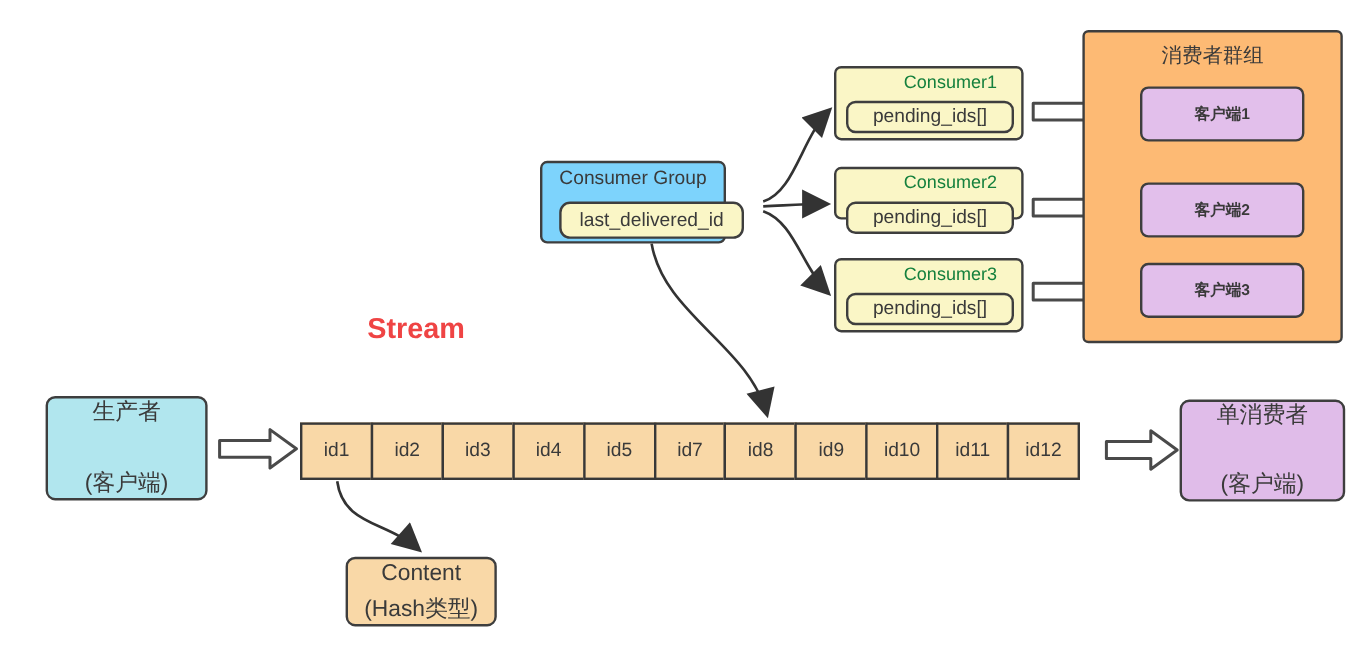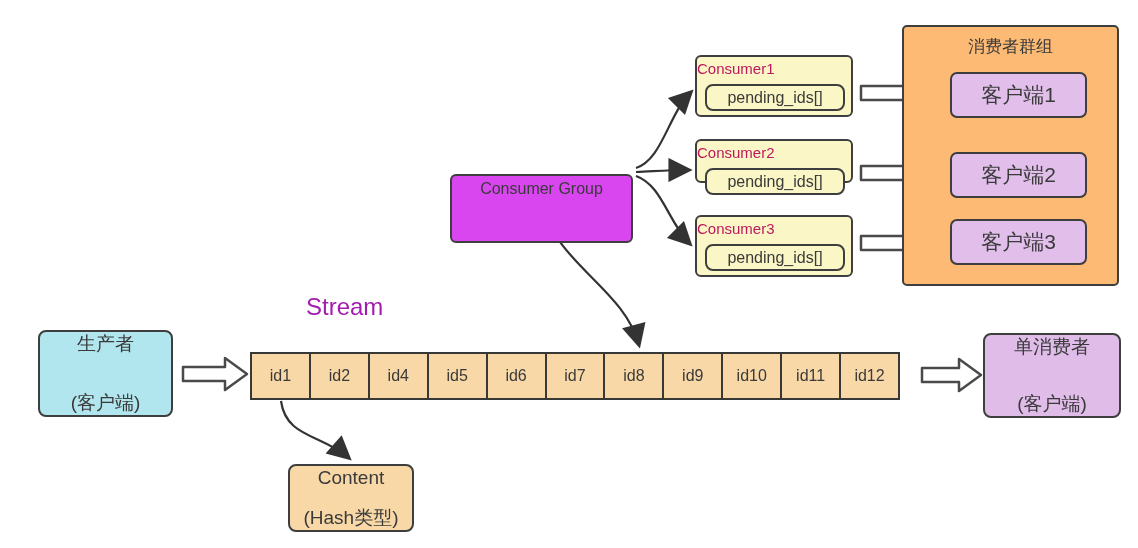--- a/index.html
+++ b/index.html
@@ -19,61 +19,61 @@
     border-radius: 8px;
     display: flex;
     flex-direction: column;
     align-items: center;
     justify-content: space-between;
     text-align: center;
     line-height: 1.25;
   }
   .producer { left: 38px; top: 330px; width: 135px; height: 87px;
     background: #b1e6ee; font-size: 19px; }
-  .content-box { left: 288px; top: 464px; width: 126px; height: 68px;
+  .content-box { left: 288px; top: 464px; width: 126px; height: 58px;
     background: #f9d8a7; font-size: 19px; }
   .single-consumer { left: 983px; top: 333px; width: 138px; height: 85px;
     background: #e0bce9; font-size: 19px; }
 
   .stream-label { position: absolute; left: 306px; top: 261px;
-    font-size: 24px; font-weight: normal; color: #a21caf; margin-top: 32px; }
+    font-size: 24px; font-weight: bold; color: #ef4444; }
 
   .stream-row { position: absolute; left: 250px; top: 352px; width: 650px; height: 48px;
     display: flex; }
   .stream-cell { flex: 1 1 0; background: #f9d8a7; border: 2px solid #383838;
     margin-left: -2px; display: flex; align-items: center; justify-content: center;
     font-size: 16px; color: #3a3a3a; }
   .stream-cell:first-child { margin-left: 0; }
 
-  .cg-box { position: absolute; left: 450px; top: 134px; width: 183px; height: 69px;
-    background: #d946ef; border: 2.5px solid #3e3e3e; border-radius: 6px; margin-top: 40px; }
+  .cg-box { position: absolute; left: 450px; top: 134px; width: 155px; height: 69px;
+    background: #7dd3fc; border: 2.5px solid #3e3e3e; border-radius: 6px; }
   .cg-title { position: absolute; top: 4px; width: 100%; text-align: center;
     font-size: 16px; color: #3a3a3a; }
   .cg-field { position: absolute; left: 14px; top: 32px; width: 154px; height: 31px;
     background: #faf6c6; border: 2px solid #3e3e3e; border-radius: 9px;
     display: flex; align-items: center; justify-content: center; font-size: 16px; }
 
   .consumer { position: absolute; left: 695px; width: 158px;
     background: #faf6c6; border: 2.5px solid #3e3e3e; border-radius: 6px; }
   .consumer-1 { top: 55px;  height: 62px; }
   .consumer-2 { top: 139px; height: 44px; }
   .consumer-3 { top: 215px; height: 62px; }
-  .consumer-title { position: absolute; top: 3px; width: 100%; 
-    font-size: 15px; color: #be185d; }
+  .consumer-title { position: absolute; top: 3px; width: 100%; text-align: center;
+    font-size: 15px; color: #15803d; padding-left: 36px; }
   .consumer-field { position: absolute; left: 8px; top: 27px; width: 140px; height: 27px;
     background: #faf6c6; border: 2px solid #3e3e3e; border-radius: 8px;
     display: flex; align-items: center; justify-content: center; font-size: 16px; }
 
   .client-group { position: absolute; left: 902px; top: 25px; width: 217px; height: 261px;
     background: #fdba74; border: 2.5px solid #3e3e3e; border-radius: 5px; }
   .client-group-title { position: absolute; top: 8px; width: 100%; text-align: center;
     font-size: 17px; color: #3a3a3a; }
   .client { position: absolute; left: 46px; width: 137px; height: 46px;
     background: #e2bfeb; border: 2px solid #3e3e3e; border-radius: 7px;
-    display: flex; align-items: center; justify-content: center; font-size: 21px; }
+    display: flex; align-items: center; justify-content: center; font-size: 13px; font-weight: bold; }
   .client-1 { top: 45px; }
   .client-2 { top: 125px; }
   .client-3 { top: 192px; }
 
   svg.arrows { position: absolute; left: 0; top: 0; width: 1138px; height: 548px;
     pointer-events: none; }
   .curve { fill: none; stroke: #333333; stroke-width: 2.2px; }
   .block-arrow { fill: #ffffff; stroke: #4a4a4a; stroke-width: 2.5px;
     stroke-linejoin: round; }
 </style>
@@ -107,38 +107,39 @@
   <div class="stream-label">Stream</div>
 
   <div class="box producer">
     <div>生产者</div>
     <div>(客户端)</div>
   </div>
 
   <div class="stream-row">
     <div class="stream-cell">id1</div>
     <div class="stream-cell">id2</div>
+    <div class="stream-cell">id3</div>
     <div class="stream-cell">id4</div>
     <div class="stream-cell">id5</div>
-    <div class="stream-cell">id6</div>
     <div class="stream-cell">id7</div>
     <div class="stream-cell">id8</div>
     <div class="stream-cell">id9</div>
     <div class="stream-cell">id10</div>
     <div class="stream-cell">id11</div>
     <div class="stream-cell">id12</div>
   </div>
 
   <div class="box content-box">
     <div>Content</div>
     <div>(Hash类型)</div>
   </div>
 
   <div class="cg-box">
     <div class="cg-title">Consumer Group</div>
+    <div class="cg-field">last_delivered_id</div>
   </div>
 
   <div class="consumer consumer-1">
     <div class="consumer-title">Consumer1</div>
     <div class="consumer-field">pending_ids[]</div>
   </div>
   <div class="consumer consumer-2">
     <div class="consumer-title">Consumer2</div>
     <div class="consumer-field">pending_ids[]</div>
   </div>

